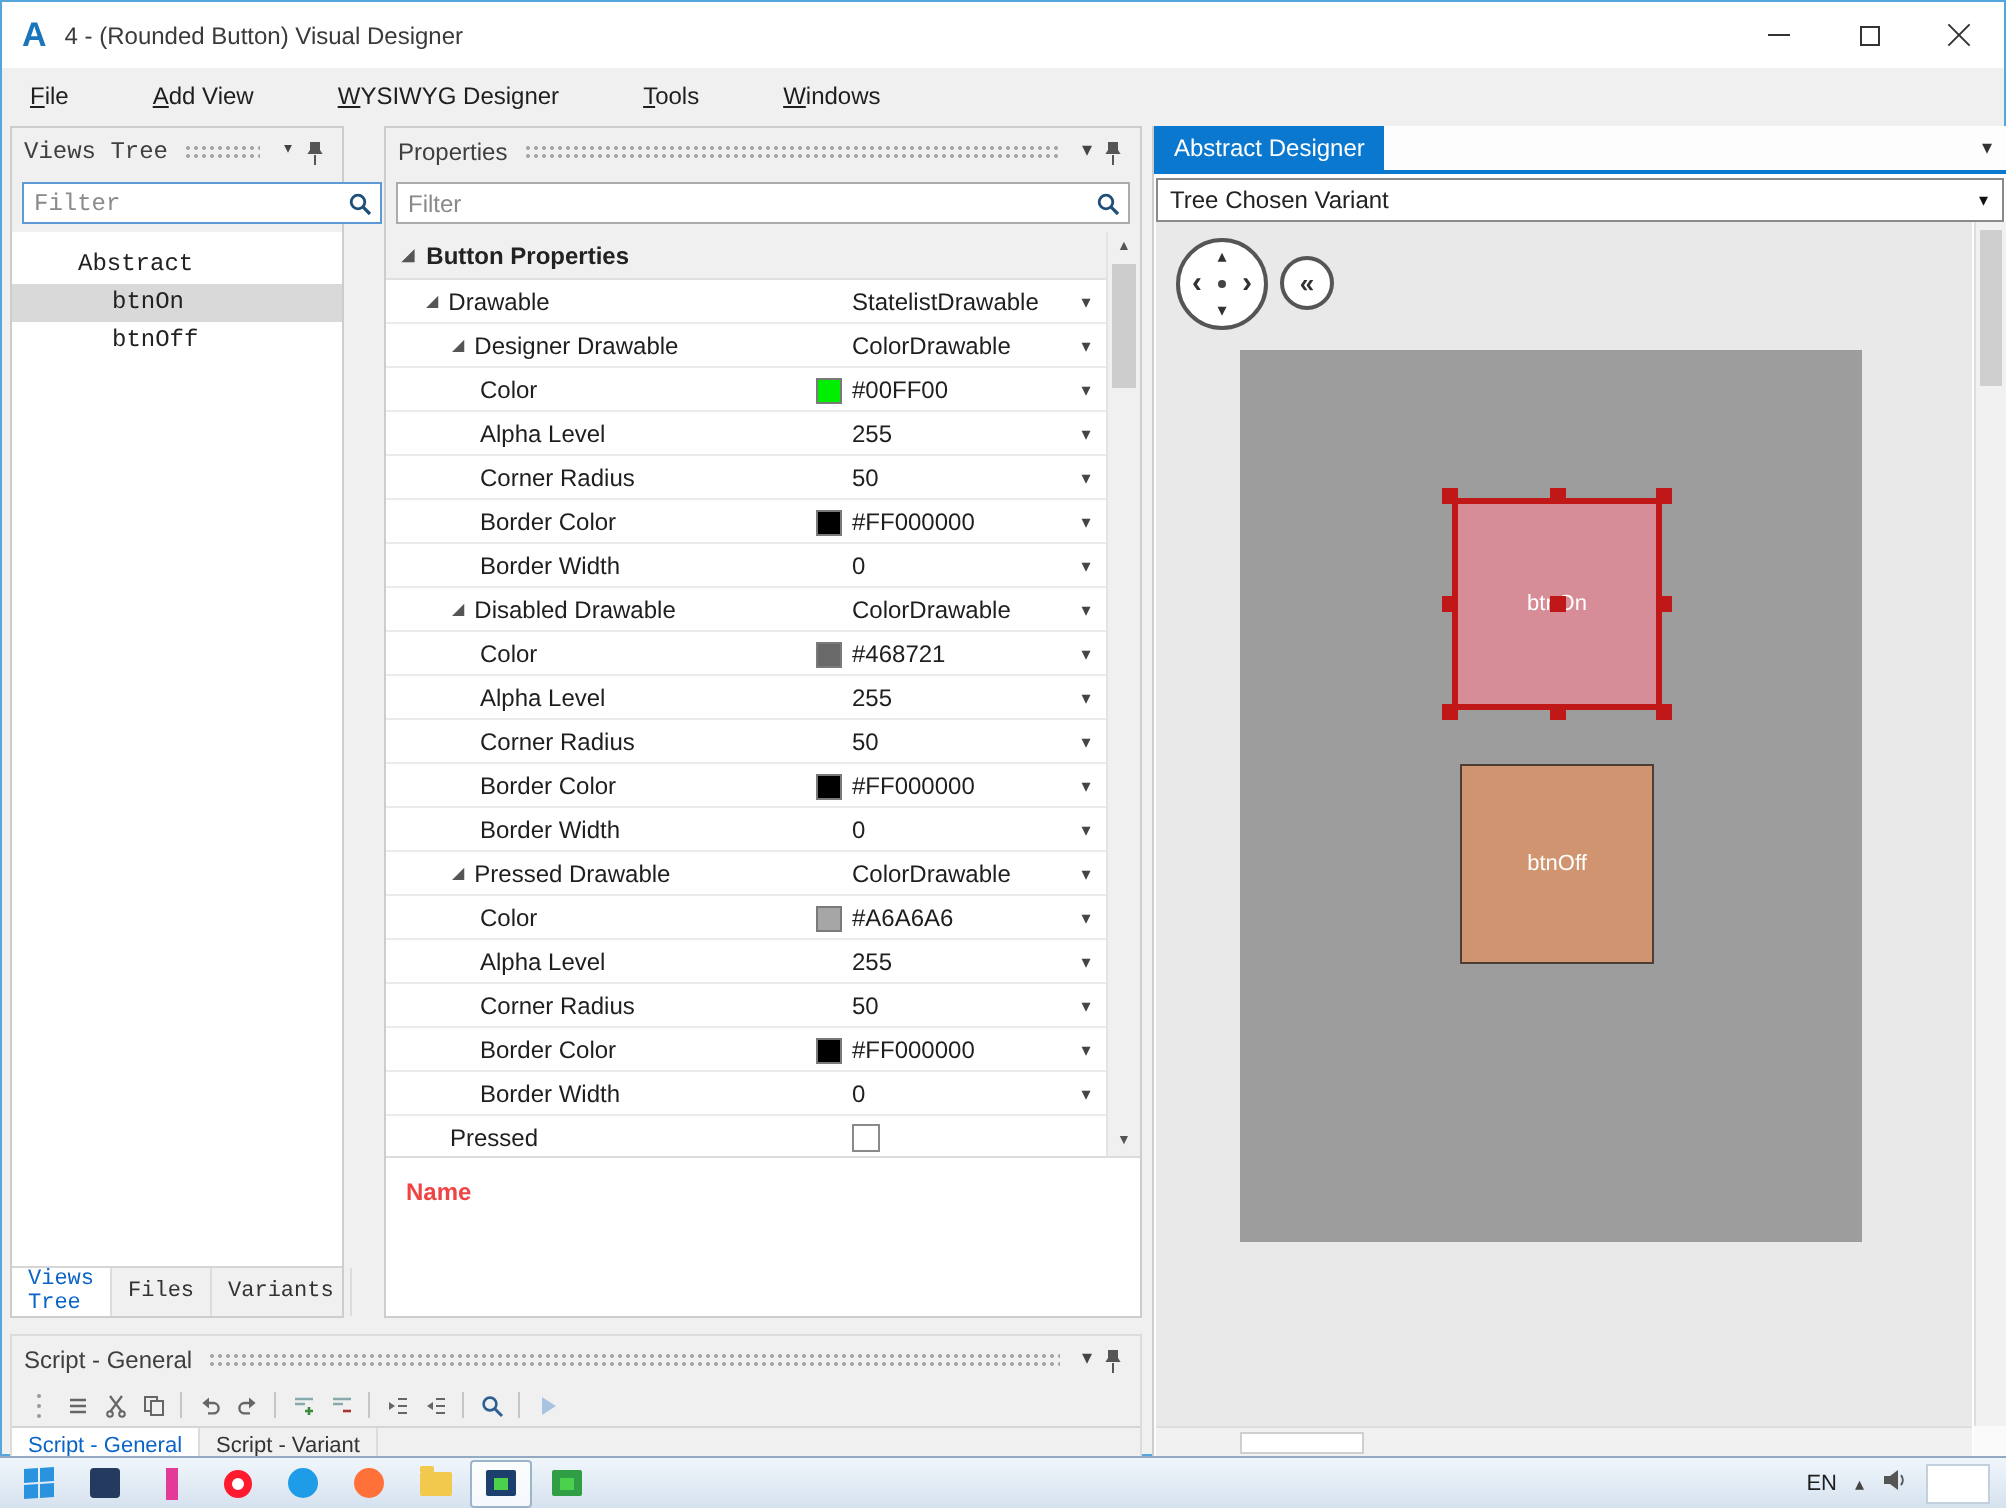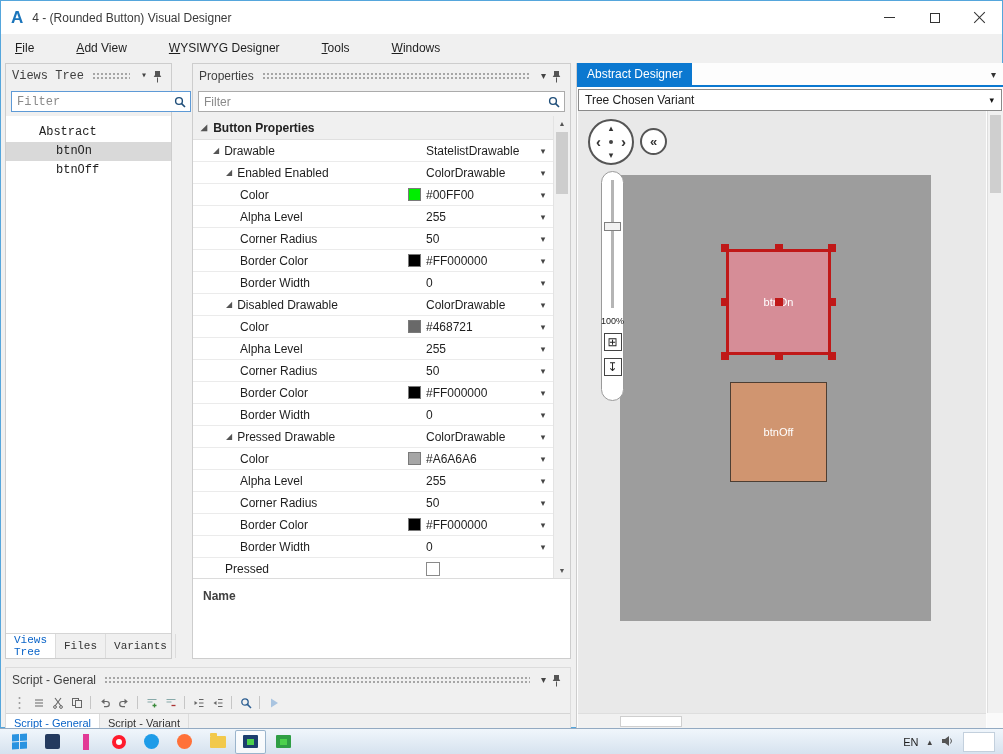--- a/index.html
+++ b/index.html
@@ -58,31 +58,31 @@
   .mid-panel { position:absolute; left:191px; top:62px; width:379px; height:596px; background:#fff;
                border:1px solid #cdcdcd; display:flex; flex-direction:column; }
   .prop-wrap { flex:1; display:flex; overflow:hidden; background:#fff; }
   .prop-rows { flex:1; overflow:hidden; }
   .group-row { height:24px; background:#f0f0f0; display:flex; align-items:center; font-weight:bold;
                padding-left:8px; border-bottom:1px solid #e0e0e0; }
   .group-row .exp { margin-right:6px; }
   .exp { color:#555; font-size:8px; line-height:1; margin-right:5px; }
   .prop-row { height:22px; display:flex; align-items:center; border-bottom:1px solid #ebebeb; cursor:default; }
   .prop-label { width:215px; display:flex; align-items:center; color:#1e1e1e; overflow:hidden; white-space:nowrap; }
-  .prop-value { flex:1; display:flex; align-items:center; color:#1e1e1e; overflow:hidden; white-space:nowrap; }
+  .prop-value { flex:1; display:flex; align-items:flex-end; color:#1e1e1e; overflow:hidden; white-space:nowrap; }
   .swatch { width:13px; height:13px; margin-right:5px; border:1px solid #7a7a7a; flex:0 0 13px; }
   .checkbox { width:14px; height:14px; border:1px solid #8a8a8a; background:#fff; margin-left:18px; cursor:pointer; }
   .dd { width:20px; text-align:center; color:#444; font-size:9px; cursor:pointer; }
   .pscroll { flex:0 0 17px; background:#f0f0f0; border-left:1px solid #e3e3e3; position:relative; }
   .sbtn { position:absolute; left:0; width:100%; height:15px; font-size:7px; color:#555;
           display:flex; align-items:center; justify-content:center; background:#f0f0f0; cursor:pointer; }
   .sbtn.up { top:0; } .sbtn.down { bottom:0; }
   .pthumb { position:absolute; top:16px; left:2px; right:2px; height:62px; background:#cdcdcd; cursor:pointer; }
   .prop-footer { flex:0 0 80px; background:#fff; border-top:1px solid #dcdcdc; padding:10px 10px; }
-  .name-b { font-weight:bold; color:#404040; margin-bottom:5px; }
+  .name-b { font-weight:bold; color:#ef4444; margin-bottom:5px; }
   .name-d { color:#333; font-size:11px; }
 
   
   .script-panel { position:absolute; left:4px; top:666px; width:566px; height:61px; background:#f0f0f0;
                   display:flex; flex-direction:column; border:1px solid #dcdcdc; }
   .stoolbar { flex:0 0 21px; display:flex; align-items:center; padding-left:5px; gap:2px; }
   .ticon { width:17px; height:16px; display:flex; align-items:center; justify-content:center; cursor:pointer; }
   .tsep { width:1px; height:13px; background:#c6c6c6; margin:0 3px; }
   .script-panel .tabs-bottom { flex:0 0 18px; margin-top:auto; }
 
@@ -249,21 +249,21 @@
               <span>Drawable</span>
             </div>
             <div class="prop-value">
               <span style="margin-left: 18px;">StatelistDrawable</span>
             </div>
             <div class="dd">▾</div>
           </div>
           <div class="prop-row">
             <div class="prop-label" style="padding-left: 33px;">
               <span class="exp">◢</span>
-              <span>Enabled Enabled</span>
+              <span>Designer Drawable</span>
             </div>
             <div class="prop-value">
               <span style="margin-left: 18px;">ColorDrawable</span>
             </div>
             <div class="dd">▾</div>
           </div>
           <div class="prop-row">
             <div class="prop-label" style="padding-left: 47px;">
               <span>Color</span>
             </div>
@@ -574,28 +574,20 @@
 
     <div class="nav-big">
       <span class="n-up">▴</span>
       <span class="n-down">▾</span>
       <span class="n-left">‹</span>
       <span class="n-right">›</span>
       <span class="n-dot"></span>
     </div>
     <div class="nav-small">«</div>
 
-    <div class="zoom-pill">
-      <div class="ztrack">
-        <div class="zhandle"></div>
-      </div>
-      <div class="zoom-label">100%</div>
-      <div class="zbtn">⊞</div>
-      <div class="zbtn">↧</div>
-    </div>
 
     <div class="v-sb">
       <div class="v-thumb"></div>
     </div>
     <div class="h-sb">
       <div class="h-thumb"></div>
     </div>
     <div class="sb-corner"></div>
   </div>
 

